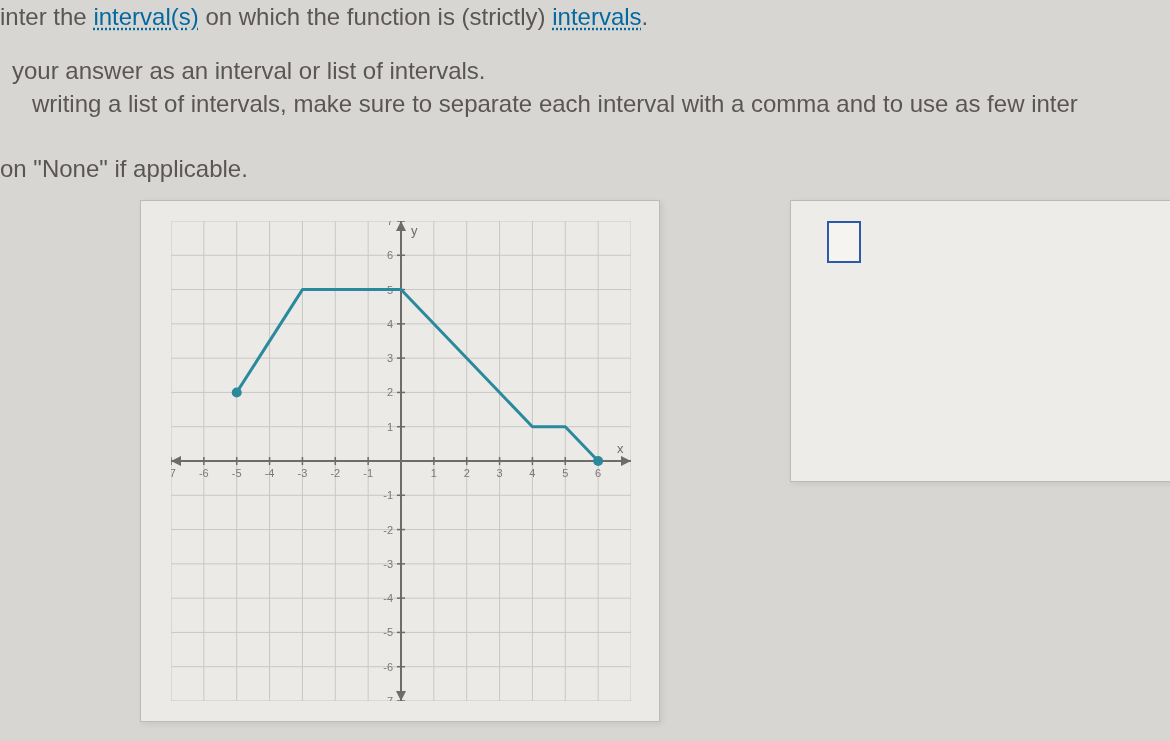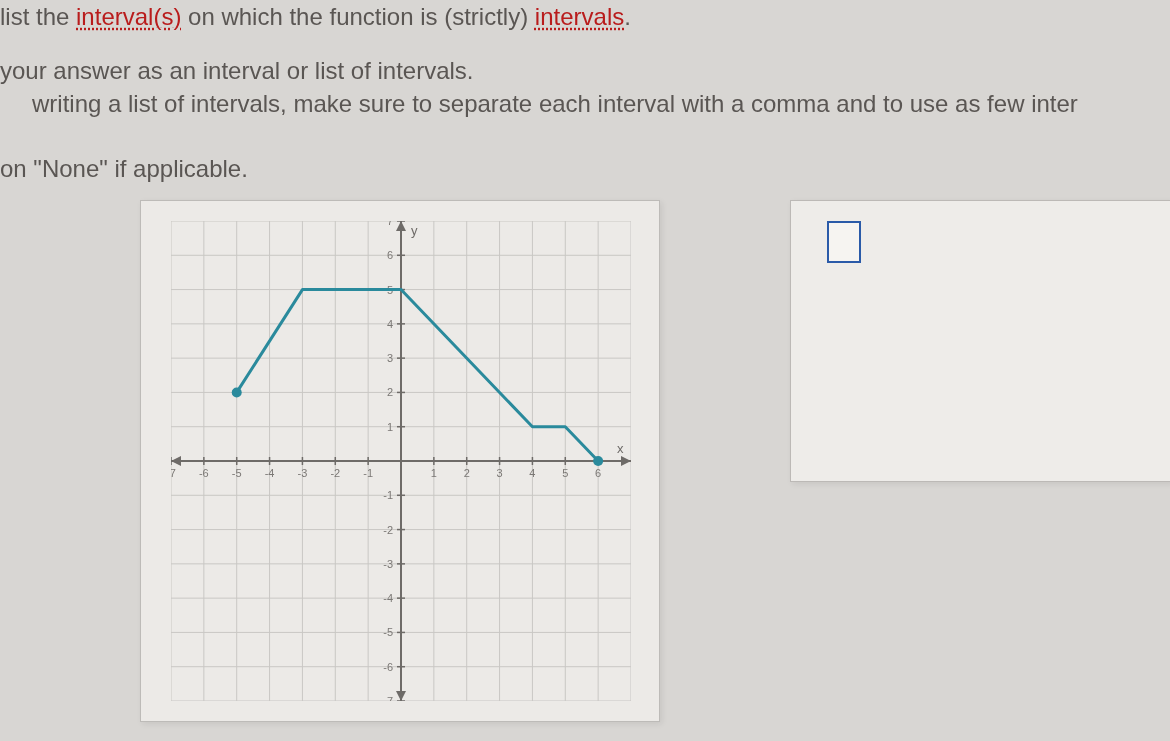--- a/index.html
+++ b/index.html
@@ -15,25 +15,25 @@
   .question-text {
     position: absolute;
     left: 0;
     top: 0;
     color: #5a5653;
     font-size: 24px;
     line-height: 1.6;
     padding-top: 4px;
   }
   .line1 { position: absolute; left: 0; top: -2px; white-space: nowrap; }
-  .line2 { position: absolute; left: 0; top: 52px; white-space: nowrap; }
+  .line2 { position: absolute; left: 12px; top: 52px; white-space: nowrap; }
   .line3 { position: absolute; left: 0; top: 85px; white-space: nowrap; padding-left: 32px; }
   .line4 { position: absolute; left: 0; top: 150px; white-space: nowrap; }
   .link {
-    color: #b91c1c;
+    color: #0369a1;
     text-decoration: underline dotted;
     text-underline-offset: 3px;
   }
   .graph-card {
     position: absolute;
     left: 140px;
     top: 200px;
     width: 518px;
     height: 520px;
     background: #eceae7;
@@ -70,21 +70,21 @@
     text-align: center;
     outline: none;
   }
   svg { display: block; }
 </style>
 </head>
 <body>
 
 <div class="question-text">
   <div class="line1">
-    <span>list the </span><span class="link">interval(s)</span><span> on which the function is (strictly) </span><span class="link">intervals</span><span>.</span>
+    <span>inter the </span><span class="link">interval(s)</span><span> on which the function is (strictly) </span><span class="link">intervals</span><span>.</span>
   </div>
   <div class="line2"> your answer as an interval or list of intervals.</div>
   <div class="line3"> writing a list of intervals, make sure to separate each interval with a comma and to use as few inter</div>
   <div class="line4"> on "None" if applicable.</div>
 </div>
 
 <div class="graph-card">
   <div class="graph-inner">
     <svg id="chart-svg" width="460" height="480" viewBox="0 0 460 480">
         <line x1="0" y1="0" x2="0" y2="480" stroke="#c9c7c4" stroke-width="1"></line>

